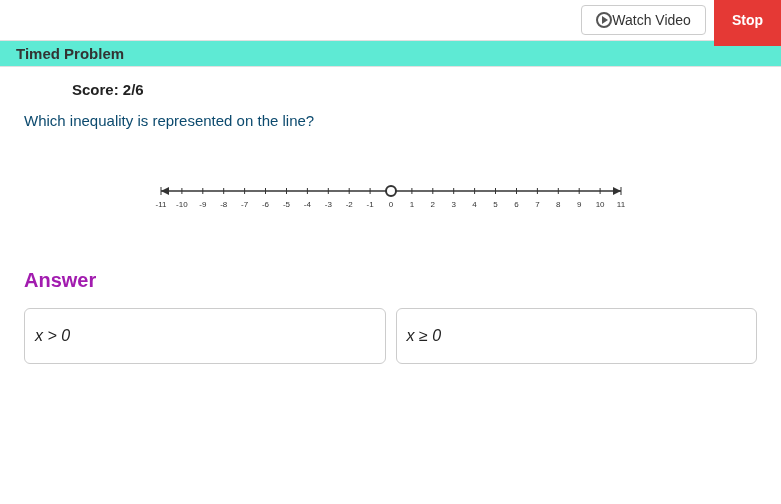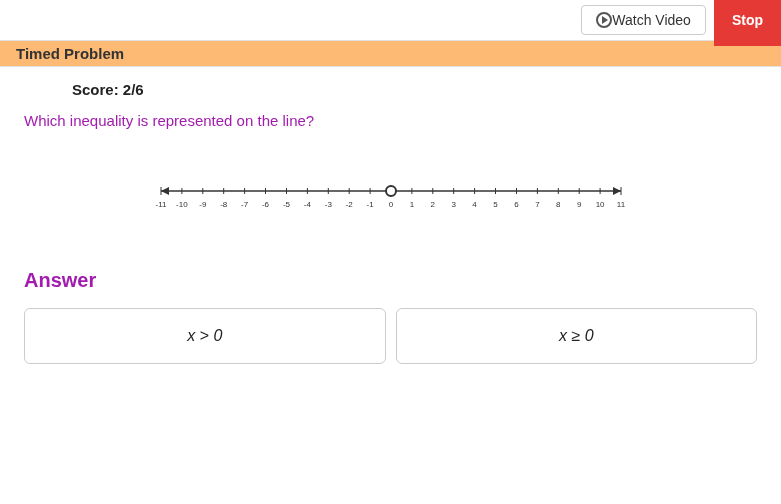--- a/index.html
+++ b/index.html
@@ -65,21 +65,21 @@
       padding: 0 18px;
       font-size: 14px;
       height: 52px;
       cursor: pointer;
       font-weight: bold;
     }
 
     
     .title-bar {
       padding: 4px 16px;
-      background: #fdba74;
+      background: #5eead4;
       border-bottom: 1px solid #e0e0e0;
       font-size: 15px;
       font-weight: bold;
       color: #333;
     }
 
     
     .content {
       padding: 14px 24px;
     }
@@ -91,21 +91,21 @@
       margin-left: 48px;
     }
 
     .score span {
       font-weight: bold;
     }
 
     .question {
       font-size: 15px;
       margin-bottom: 20px;
-      color: #a21caf;
+      color: #0c4a6e;
     }
 
     
     .number-line-container {
       display: flex;
       justify-content: center;
       margin: 10px 0 30px 0;
       padding: 20px 0;
     }
 
@@ -131,21 +131,20 @@
     .answer-grid {
       display: grid;
       grid-template-columns: 1fr 1fr;
       gap: 10px;
     }
 
     .answer-option {
       border: 1px solid #ccc;
       border-radius: 6px;
       padding: 18px 10px;
-      text-align: center;
       cursor: pointer;
       background: #fff;
       font-size: 16px;
       color: #222;
     }
 
     .math-expr {
       font-style: italic;
     }
   </style>

